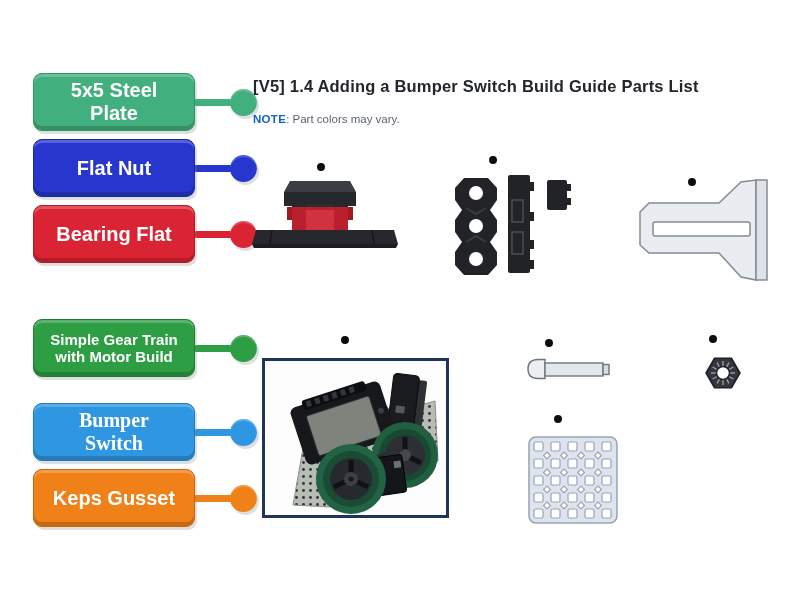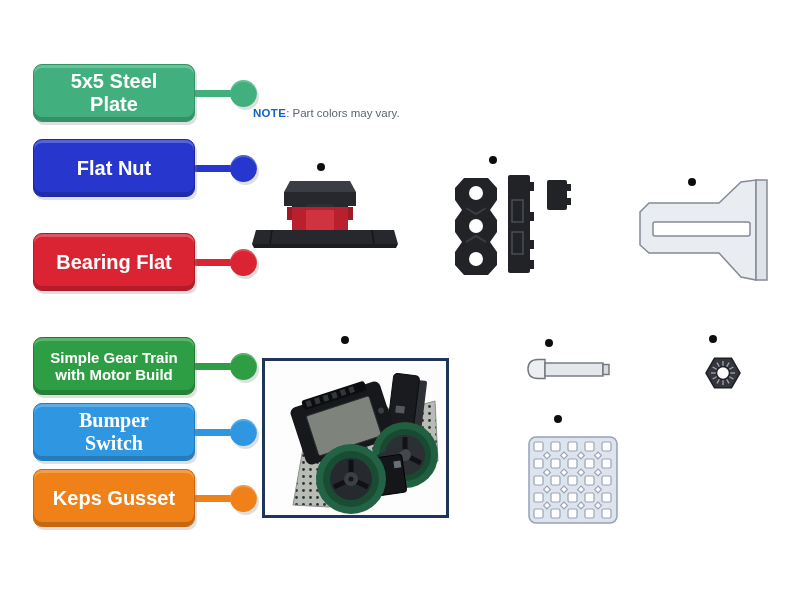--- a/index.html
+++ b/index.html
@@ -16,57 +16,57 @@
     color:#ffffff; font-weight:bold; font-size:20px; line-height:1.15;
     box-shadow: inset 0 3px 0 rgba(255,255,255,0.22), inset 0 -4px 0 rgba(0,0,0,0.18), 2px 3px 0 rgba(120,130,125,0.25);
   }
   .label-row.small .label-box { font-size:15px; }
   .stem { position:absolute; left:160px; top:25.5px; width:54px; height:7px; background:var(--c,#888); border-radius:4px; }
   .dot  { position:absolute; left:197px; top:16px; width:27px; height:27px; border-radius:50%; background:var(--c,#888);
           box-shadow: inset 0 2px 0 rgba(255,255,255,0.2), 2px 3px 0 rgba(120,130,125,0.25); }
 
   
   .title { position:absolute; left:253px; top:77px; font-size:16.5px; font-weight:bold; color:#23272c; letter-spacing:0.2px; }
-  .note  { position:absolute; left:253px; top:107px; font-size:11.5px; color:#5b6470; }
+  .note  { position:absolute; left:253px; top:113px; font-size:11.5px; color:#5b6470; }
   .note b { color:#1063c6; font-weight:bold; letter-spacing:0.3px; }
 
   
   .marker { position:absolute; width:7px; height:7px; background:#ffffff; border:4px solid #0d0d0d; border-radius:50%; }
 
   
   .part { position:absolute; }
   .frame { position:absolute; left:262px; top:358px; width:187px; height:160px; border:3px solid #20345a; background:#fdfdfd; }
 </style>
 </head>
 <body>
 
 <div class="stage">
 
-  <div class="label-row" style="top: 64px; --c: #41b07e; --d: #2f9466;">
+  <div class="label-row" style="top: 73px; --c: #41b07e; --d: #2f9466;">
     <div class="stem"></div>
     <div class="dot"></div>
     <div class="label-box">
         <span>5x5 Steel Plate</span>
       </div>
   </div>
   <div class="label-row" style="top: 139px; --c: #2737cd; --d: #1c27a6;">
     <div class="stem"></div>
     <div class="dot"></div>
     <div class="label-box">
         <span>Flat Nut</span>
       </div>
   </div>
-  <div class="label-row" style="top: 205px; margin-top: 28px; --c: #da2433; --d: #b01a27;">
+  <div class="label-row" style="top: 205px; --c: #da2433; --d: #b01a27;">
     <div class="stem"></div>
     <div class="dot"></div>
     <div class="label-box">
         <span>Bearing Flat</span>
       </div>
   </div>
-  <div class="label-row small" style="top: 337px; --c: #2e9e44; --d: #237b33;">
+  <div class="label-row small" style="top: 319px; --c: #2e9e44; --d: #237b33;">
     <div class="stem"></div>
     <div class="dot"></div>
     <div class="label-box">
         <span>Simple Gear Train with Motor Build</span>
       </div>
   </div>
   <div class="label-row" style="top: 403px; font-family: Liberation Serif, serif; --c: #2f97e1; --d: #1f7cc0;">
     <div class="stem"></div>
     <div class="dot"></div>
     <div class="label-box">
@@ -74,20 +74,21 @@
       </div>
   </div>
   <div class="label-row" style="top: 469px; --c: #f08018; --d: #cc660b;">
     <div class="stem"></div>
     <div class="dot"></div>
     <div class="label-box">
         <span>Keps Gusset</span>
       </div>
   </div>
 
+  <div class="title">[V5] 1.4 Adding a Bumper Switch Build Guide Parts List</div>
   <div class="note"><b>NOTE</b><span>: Part colors may vary.</span></div>
 
   <div class="marker" style="left:317px; top:163px"></div>
   <div class="marker" style="left:489px; top:156px"></div>
   <div class="marker" style="left:688px; top:178px"></div>
   <div class="marker" style="left:341px; top:336px"></div>
   <div class="marker" style="left:545px; top:339px"></div>
   <div class="marker" style="left:709px; top:335px"></div>
   <div class="marker" style="left:554px; top:415px"></div>
 

